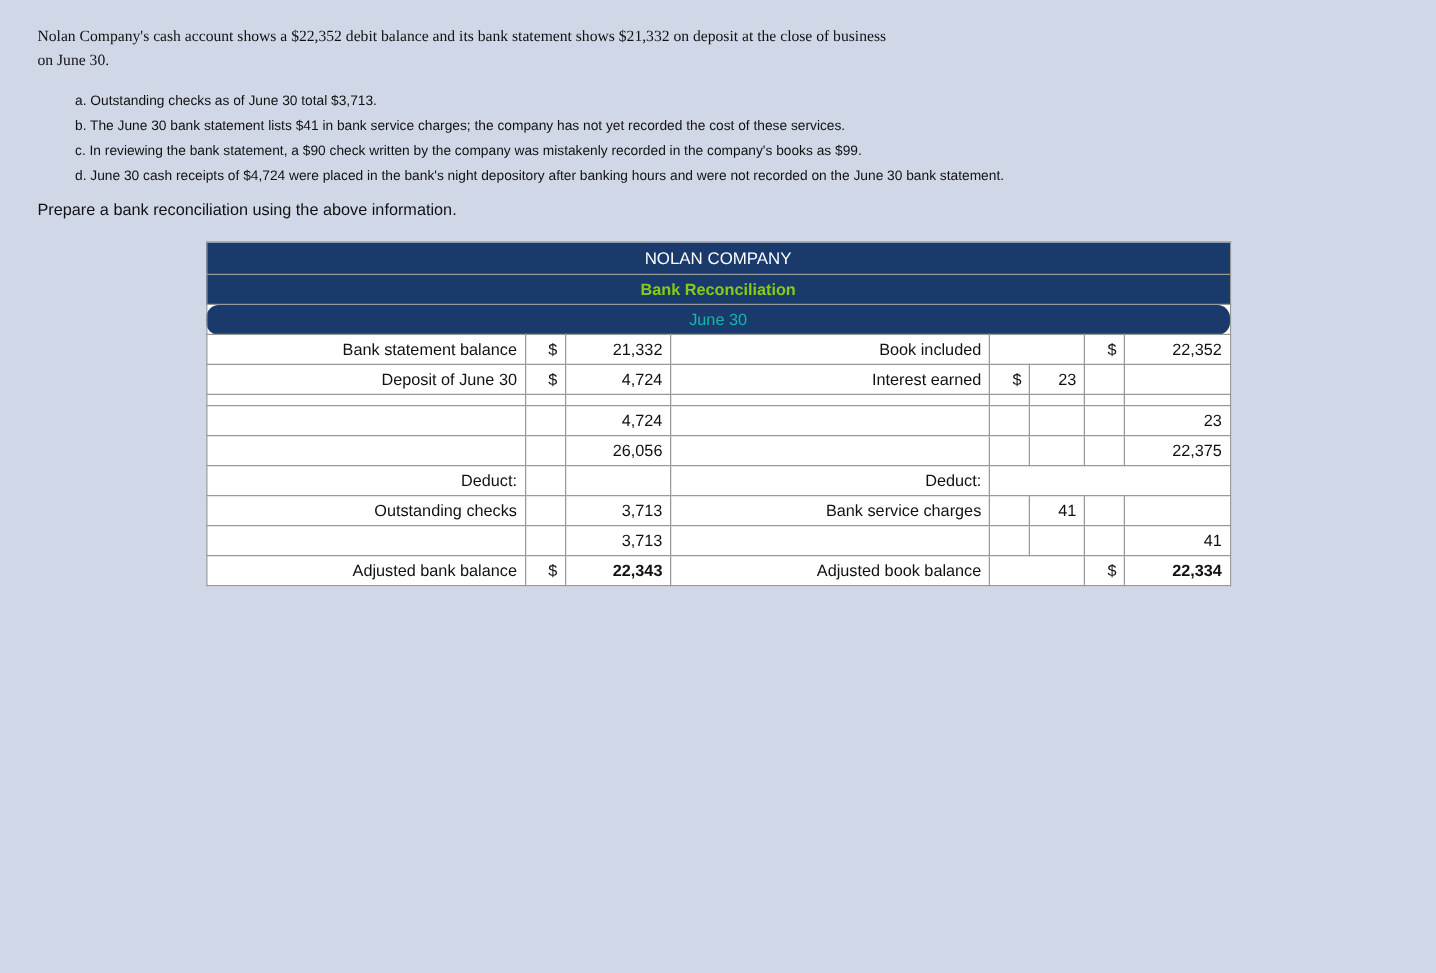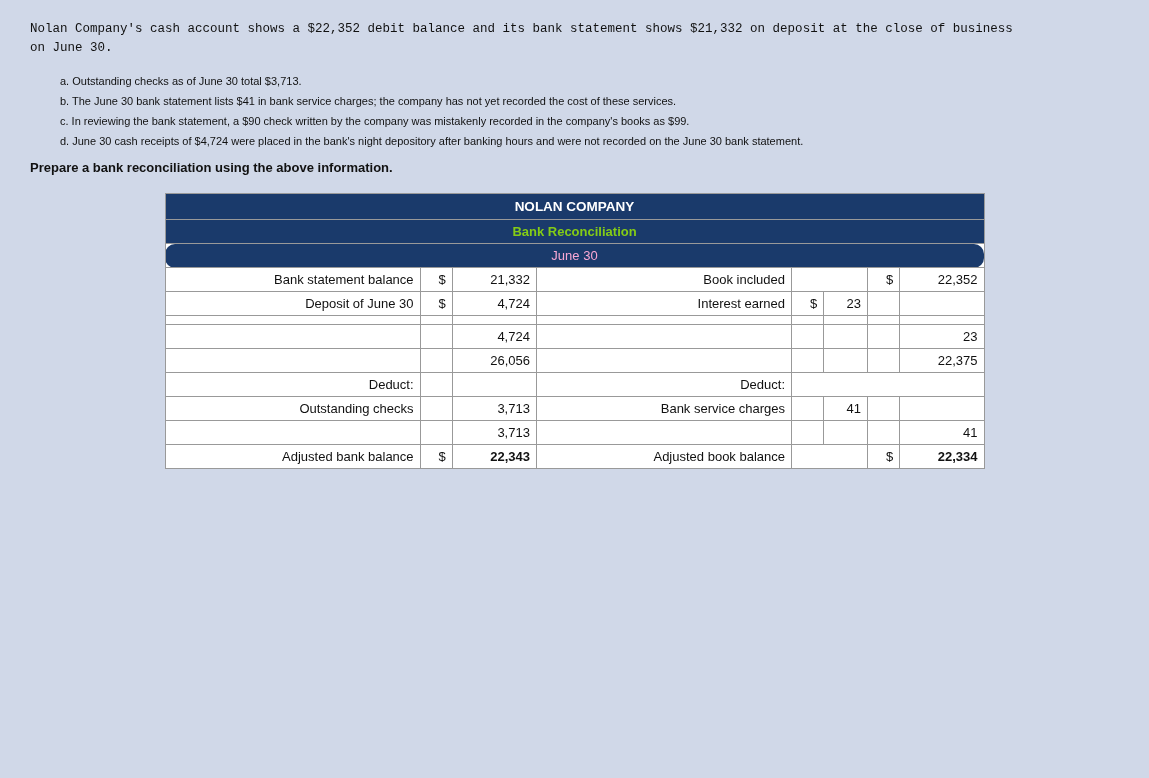--- a/index.html
+++ b/index.html
@@ -6,77 +6,76 @@
     body {
       background: #d0d8e8;
       font-family: Arial, sans-serif;
       font-size: 13px;
       color: #111;
       width: 1149px;
       min-height: 778px;
       padding: 20px 30px;
     }
     .intro-text {
-      font-family: Liberation Mono, monospace;
+      font-family: Liberation Serif, serif;
       font-size: 12.5px;
       line-height: 1.5;
       margin-bottom: 14px;
       color: #111;
     }
     .bullet-list {
       margin: 10px 0 10px 30px;
       font-size: 11px;
       line-height: 1.65;
     }
     .bullet-list li {
       margin-bottom: 2px;
       list-style: none;
       text-indent: -18px;
       padding-left: 18px;
     }
     .prepare-text {
       font-size: 13px;
       margin-bottom: 18px;
-      font-weight: bold;
     }
     
     .reconciliation-wrapper {
       width: 820px;
       margin: 0 auto;
     }
     table.recon {
       width: 100%;
       border-collapse: collapse;
       background: #fff;
       font-size: 13px;
     }
     .recon .header-row td {
       background: #1a3a6b;
       color: #fff;
       text-align: center;
-      font-weight: bold;
+      font-weight: normal;
       padding: 5px 8px;
       font-size: 13.5px;
     }
     .recon td {
       border: 1px solid #999;
       padding: 4px 6px;
       vertical-align: middle;
     }
     .recon .subheader-row td {
       background: #1a3a6b;
       color: #84cc16;
       text-align: center;
       font-weight: bold;
       padding: 4px 8px;
       font-size: 13px;
     }
     .recon .date-row td {
       background: #1a3a6b;
-      color: #f9a8d4;
+      color: #14b8a6;
       text-align: center;
       font-weight: normal;
       padding: 4px 8px;
       font-size: 13px;
       border-radius: 10px;
     }
     .amount-col {
       text-align: right;
       white-space: nowrap;
     }

